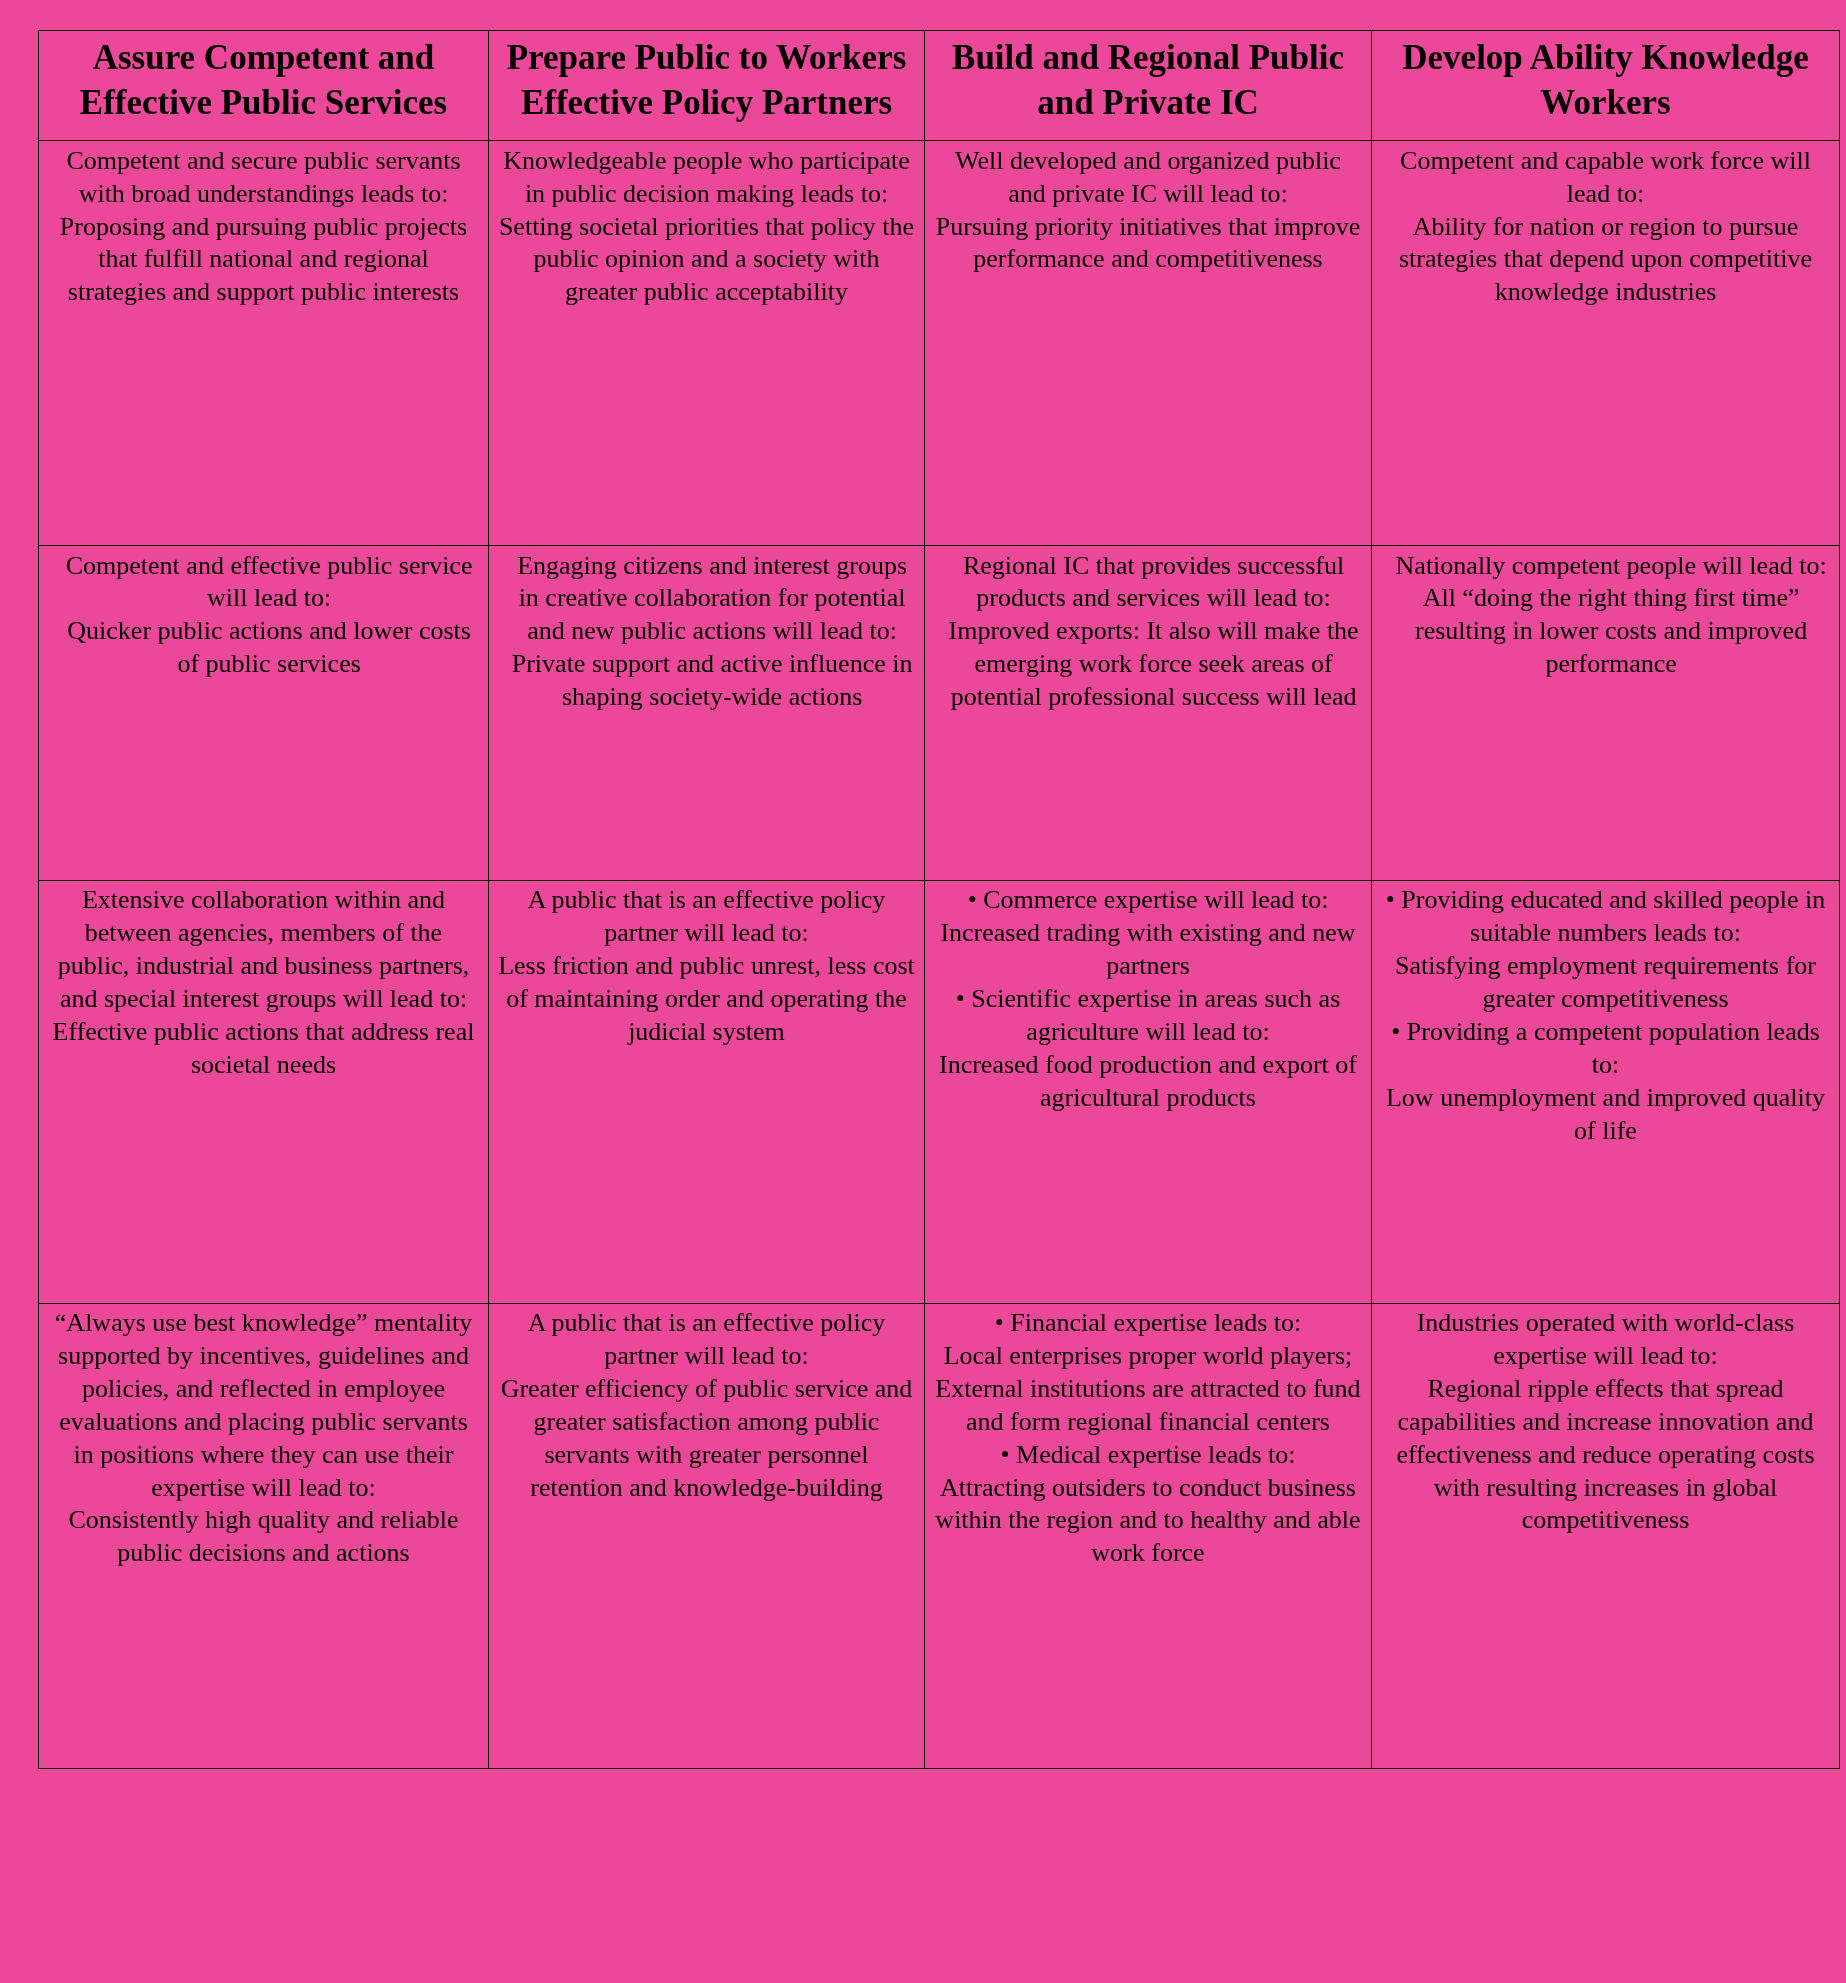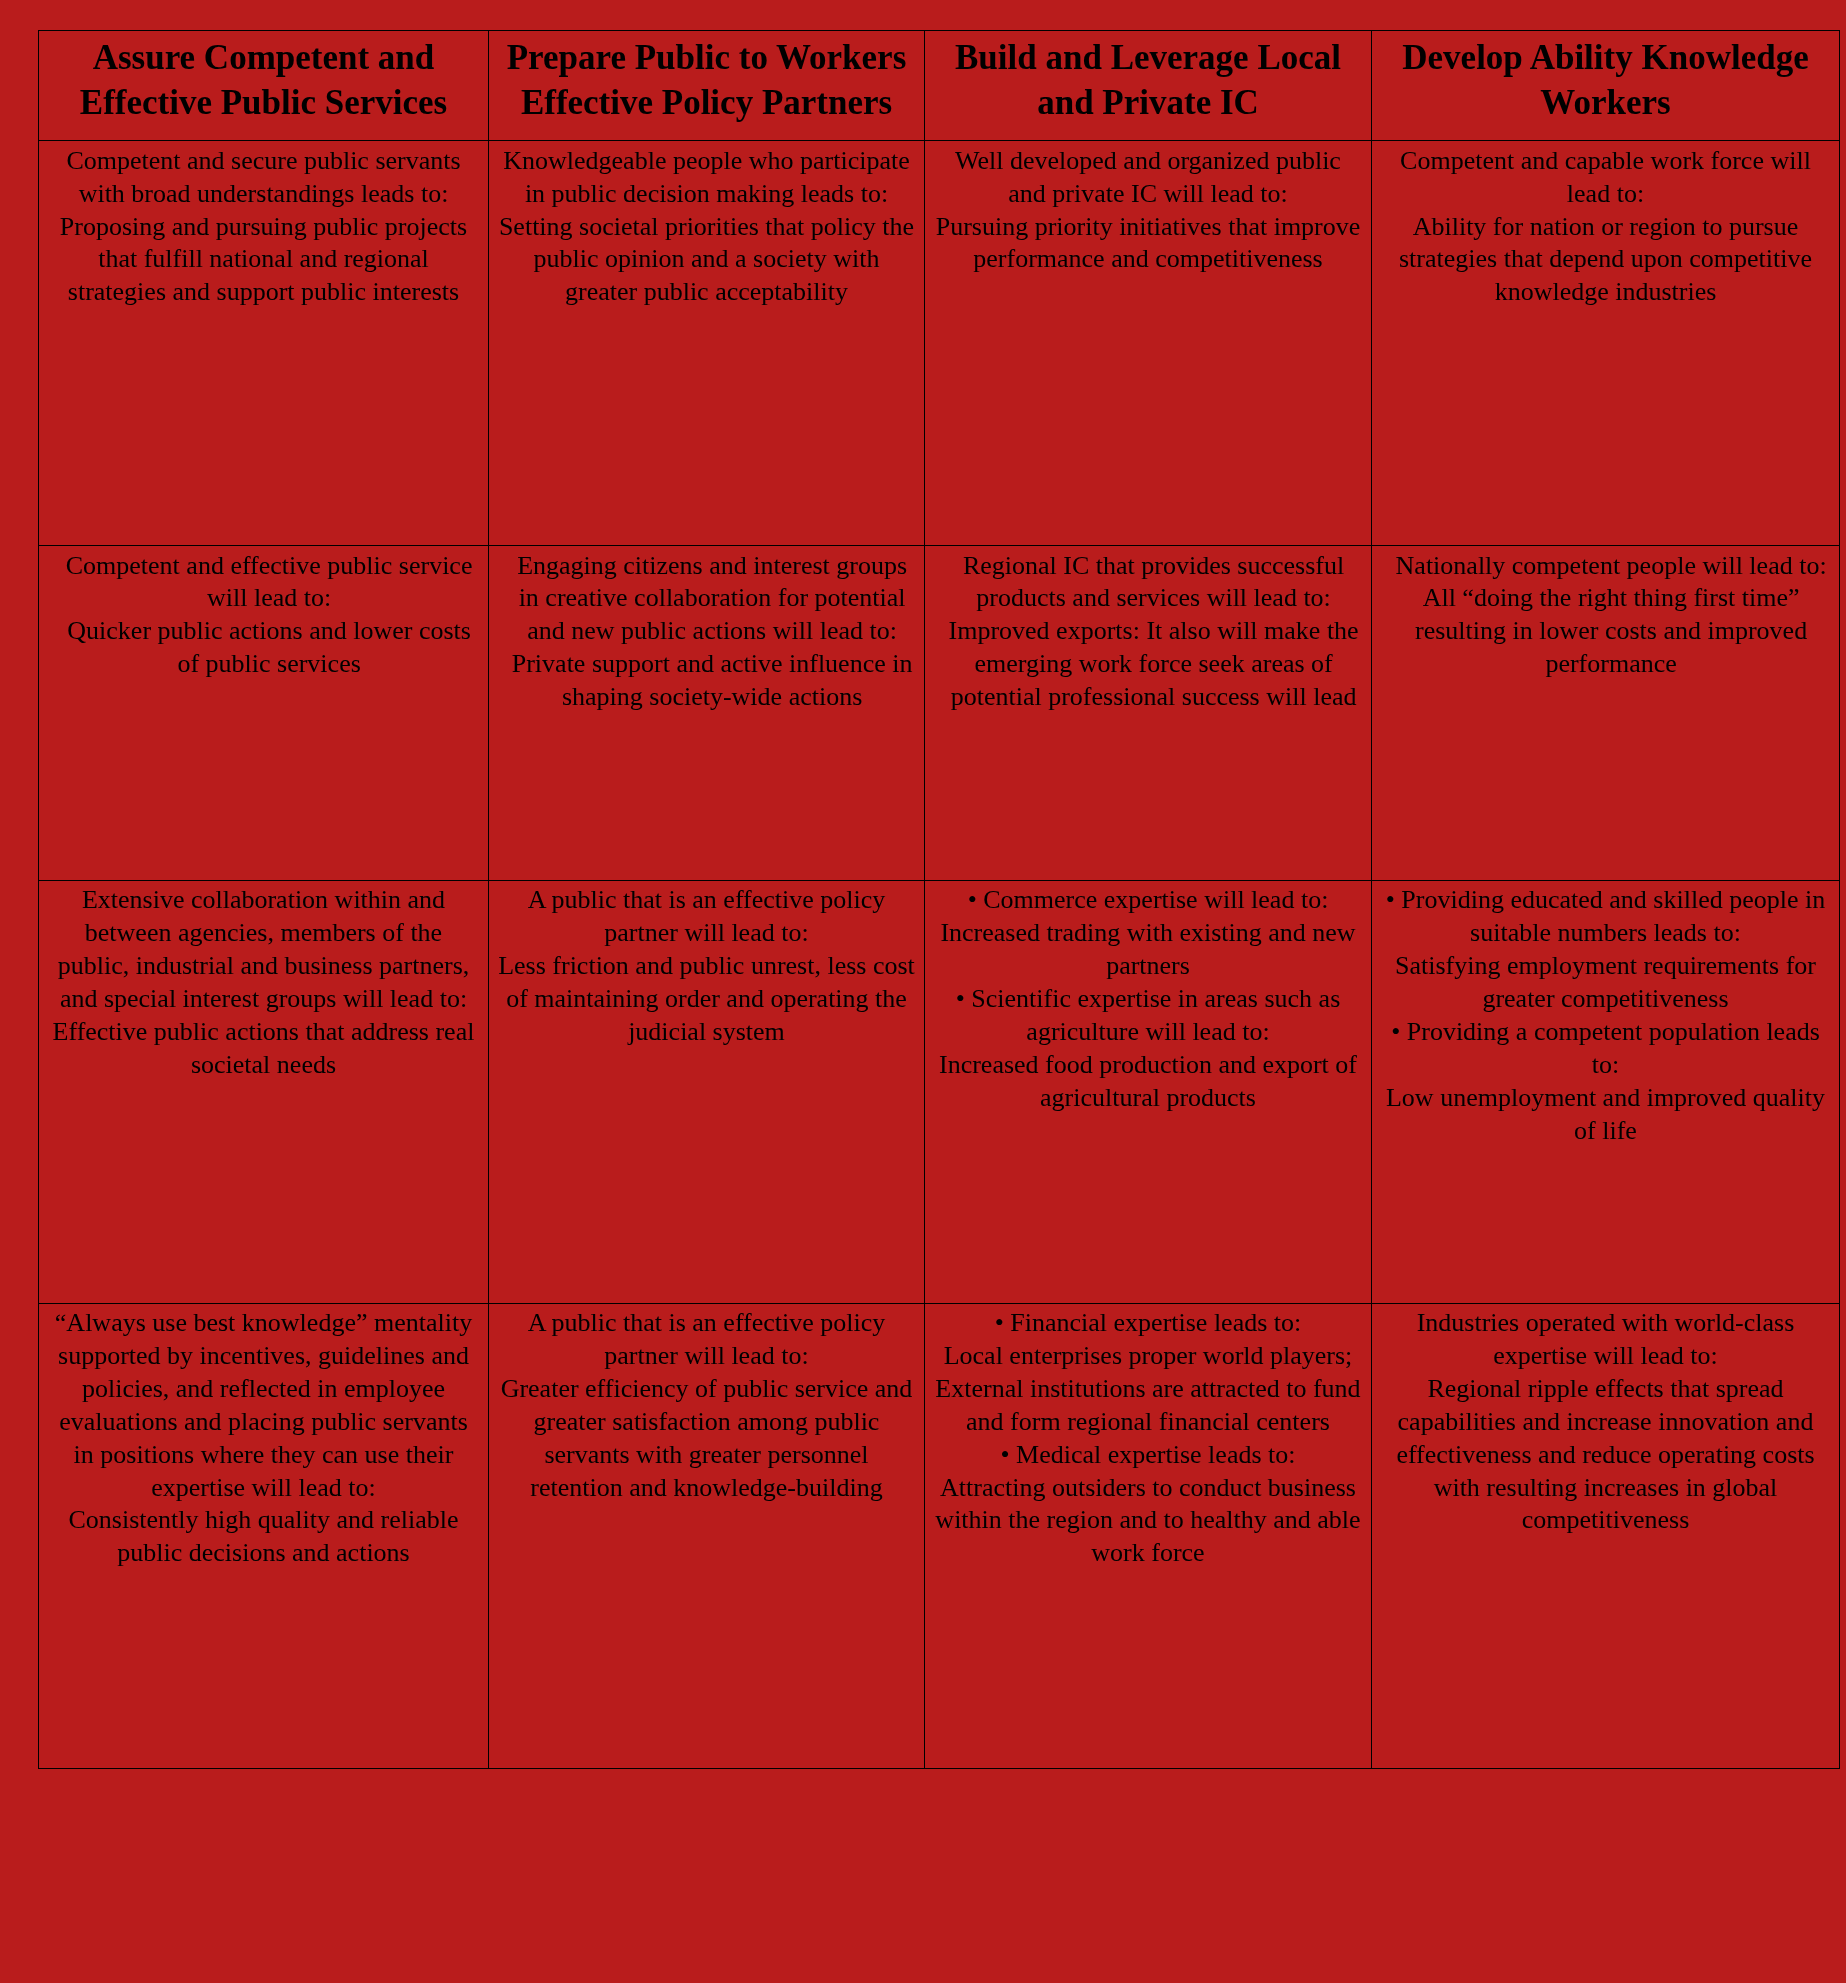--- a/index.html
+++ b/index.html
@@ -12,21 +12,21 @@
     height: 1984px;
     overflow: hidden;
     font-family: "Liberation Serif", "DejaVu Serif", serif;
     color: #000000;
   }
 
   .page {
     position: relative;
     width: 1846px;
     height: 1984px;
-    background: #b91c1c;
+    background: #ec4899;
   }
 
   .table-wrap {
     position: absolute;
     left: 38px;
     top: 30px;
     width: 1801px;
   }
 
   table.matrix {
@@ -90,21 +90,21 @@
       </colgroup>
       <thead>
         <tr class="head-row">
           <th>
             <span class="cell-text">Assure Competent and Effective Public Services</span>
           </th>
           <th>
             <span class="cell-text">Prepare Public to Workers Effective Policy Partners</span>
           </th>
           <th>
-            <span class="cell-text">Build and Leverage Local and Private IC</span>
+            <span class="cell-text">Build and Regional Public and Private IC</span>
           </th>
           <th>
             <span class="cell-text">Develop Ability Knowledge Workers</span>
           </th>
         </tr>
       </thead>
       <tbody>
         <tr class="r1">
           <td>
             <span class="cell-text">Competent and secure public servants with broad understandings leads to:

